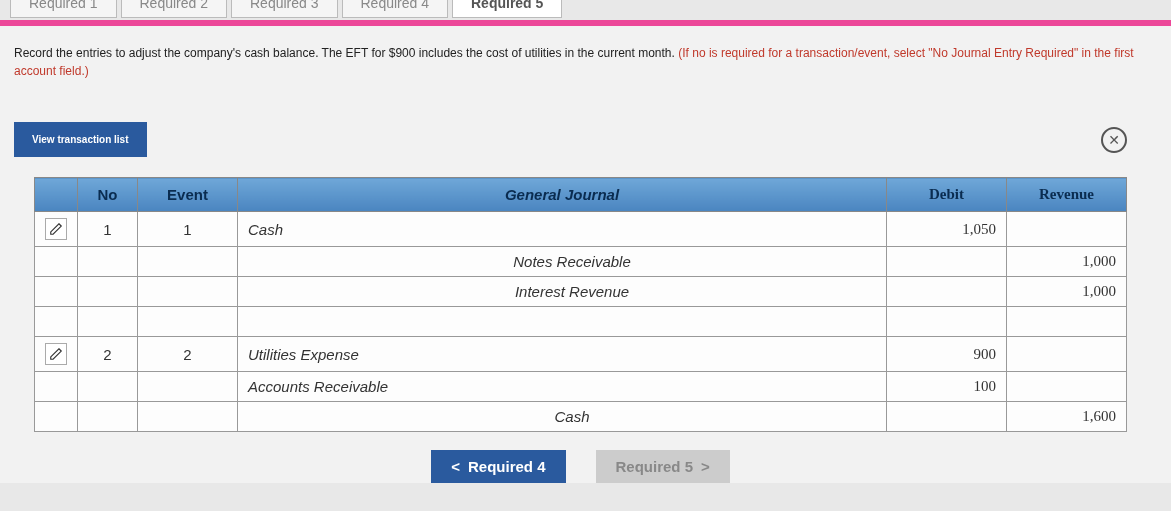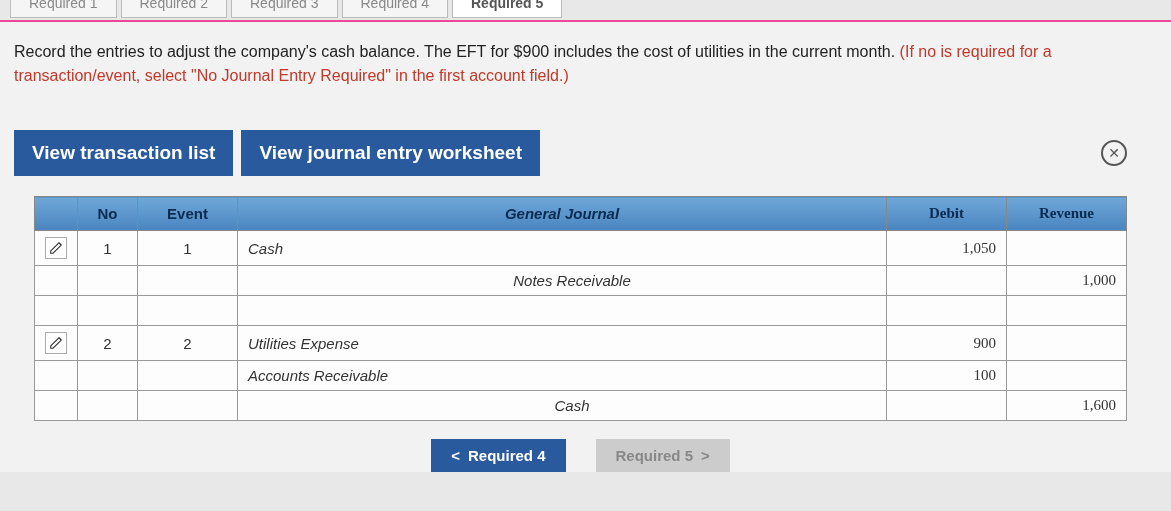--- a/index.html
+++ b/index.html
@@ -27,46 +27,46 @@
       position: relative;
       top: -2px;
     }
     .tab.active {
       background: #fff;
       color: #555;
       font-weight: bold;
     }
     .instructions {
       padding: 18px 14px 12px 14px;
-      font-size: 16px;
+      font-size: 12px;
       line-height: 1.5;
       color: #222;
       background: #f2f2f2;
-      border-top: 2px solid #ec4899;
+      border-top: 6px solid #ec4899;
     }
     .instructions .note {
       color: #c0392b;
     }
     .content {
       background: #f2f2f2;
       padding: 10px 14px 0 14px;
     }
     .buttons-row {
       display: flex;
       align-items: center;
       gap: 8px;
       margin-bottom: 20px;
       padding-top: 20px;
     }
     .btn {
       background: #2a5a9e;
       color: #fff;
       border: none;
       padding: 12px 18px;
-      font-size: 19px;
+      font-size: 10px;
       font-weight: bold;
       cursor: pointer;
     }
     .close-circle {
       margin-left: auto;
       width: 26px;
       height: 26px;
       border: 2px solid #555;
       border-radius: 50%;
       display: flex;
@@ -152,21 +152,20 @@
     <div class="tab active">Required 5</div>
   </div>
 
 <div class="instructions">
   <span>Record the entries to adjust the company's cash balance. The EFT for $900 includes the cost of utilities in the current month. </span><span class="note">(If no is required for a transaction/event, select "No Journal Entry Required" in the first account field.)</span>
 </div>
 
 <div class="content">
   <div class="buttons-row">
     <button class="btn">View transaction list</button>
-    <button class="btn">View journal entry worksheet</button>
     <div class="close-circle">✕</div>
   </div>
 
   <div class="journal-wrap">
     <table class="journal">
       <thead>
         <tr>
           <th class="edit-col"></th>
           <th class="no-col">No</th>
           <th class="event-col">Event</th>
@@ -193,20 +192,28 @@
             <td class="no-col"></td>
             <td class="event-col"></td>
             <td class="gj-col indent1">Notes Receivable</td>
             <td class="debit-col"></td>
             <td class="credit-col">1,000</td>
           </tr>
           <tr>
             <td class="edit-col"></td>
             <td class="no-col"></td>
             <td class="event-col"></td>
+            <td class="gj-col indent1">Interest Revenue</td>
+            <td class="debit-col"></td>
+            <td class="credit-col">1,000</td>
+          </tr>
+          <tr>
+            <td class="edit-col"></td>
+            <td class="no-col"></td>
+            <td class="event-col"></td>
             <td class="gj-col"></td>
             <td class="debit-col"></td>
             <td class="credit-col"></td>
           </tr>
           <tr>
             <td class="edit-col"><span class="pencil">
                 <svg viewBox="0 0 24 24" fill="none" stroke="#333" stroke-width="2">
                   <path d="M17 3l4 4L7 21H3v-4L17 3z"></path>
                 </svg>
               </span></td>

